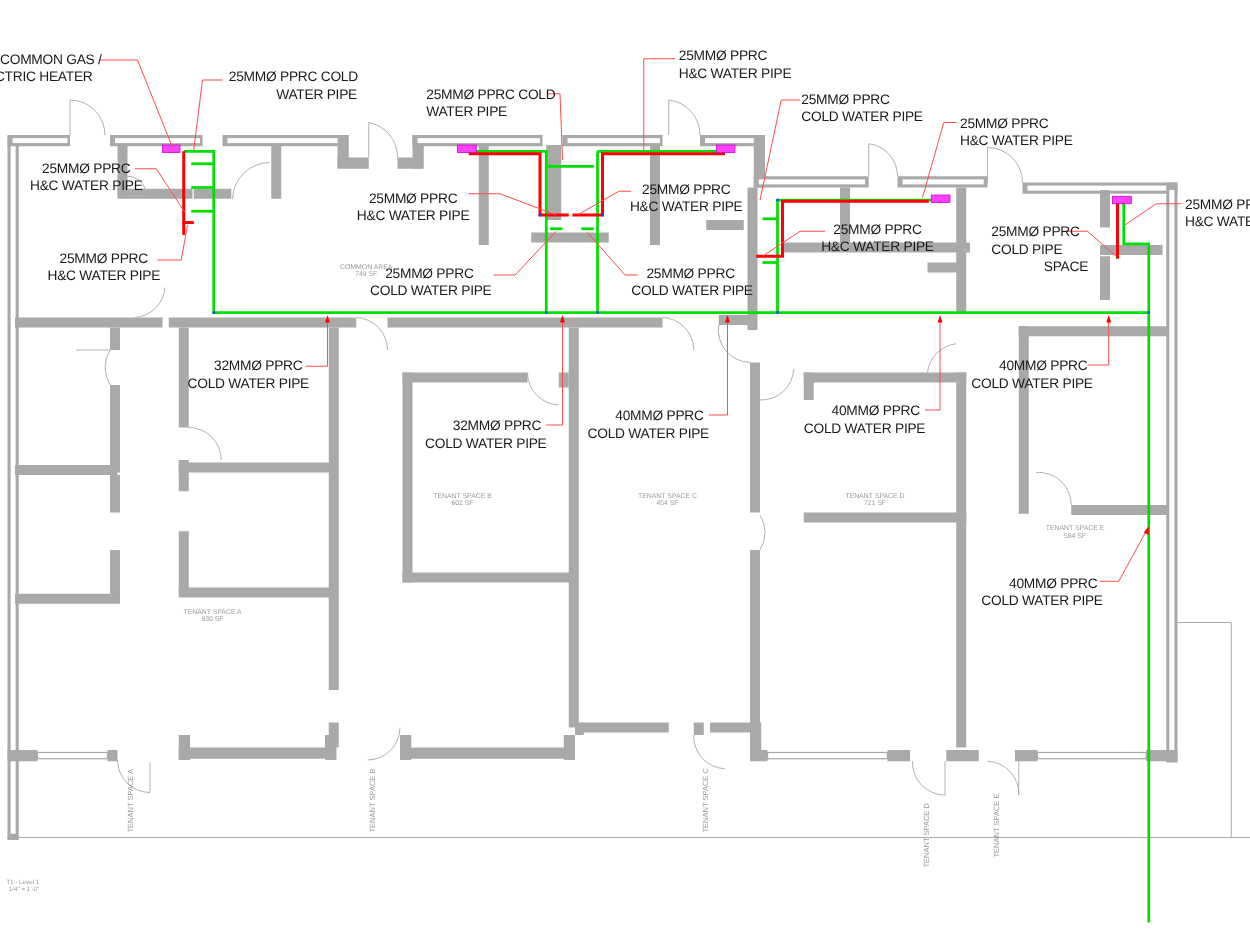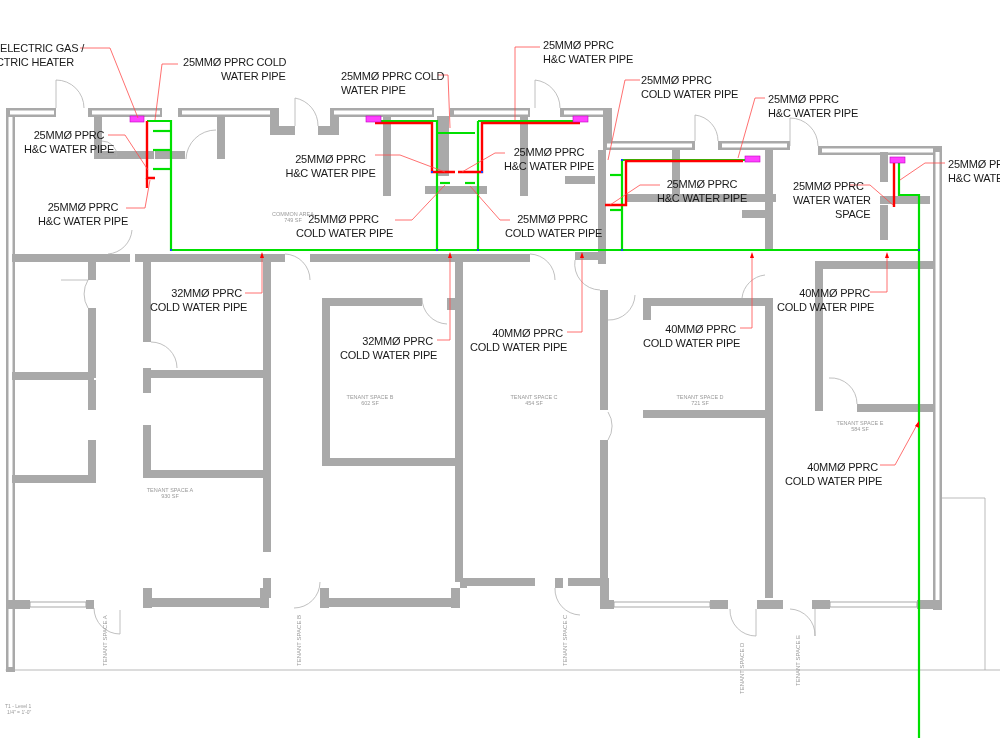--- a/index.html
+++ b/index.html
@@ -244,21 +244,21 @@
     <polygon points="262,252 260,258 264,258" fill="#ff0000"></polygon>
     <polygon points="450,252 448,258 452,258" fill="#ff0000"></polygon>
     <polygon points="582,252 580,258 584,258" fill="#ff0000"></polygon>
     <polygon points="752,252 750,258 754,258" fill="#ff0000"></polygon>
     <polygon points="887,252 885,258 889,258" fill="#ff0000"></polygon>
     <polygon points="919,421 915,426 919,428" fill="#ff0000"></polygon>
   </g>
 </svg>
 
 <div class="label r" style="left:0;top:41px;width:74px;">
-  <div>ELECTRIC GAS /</div>
+  <div>COMMON GAS /</div>
   <div style="margin-left:-30px;">ELECTRIC HEATER</div>
 </div>
 <div class="label" style="left:183px;top:55px;">
   <div>25MMØ PPRC COLD</div>
   <div style="padding-left:38px;">WATER PIPE</div>
 </div>
 <div class="label c" style="left:24px;top:128px;width:90px;">
   <div>25MMØ PPRC</div>
   <div>H&amp;C WATER PIPE</div>
 </div>
@@ -297,21 +297,21 @@
 <div class="label c" style="left:503px;top:145px;width:92px;">
   <div>25MMØ PPRC</div>
   <div>H&amp;C WATER PIPE</div>
 </div>
 <div class="label c" style="left:656px;top:177px;width:92px;">
   <div>25MMØ PPRC</div>
   <div>H&amp;C WATER PIPE</div>
 </div>
 <div class="label" style="left:793px;top:179px;">
   <div>25MMØ PPRC</div>
-  <div>WATER WATER</div>
+  <div>COLD PIPE</div>
   <div style="padding-left:42px;">SPACE</div>
 </div>
 <div class="label" style="left:948px;top:157px;">
   <div>25MMØ PPRC</div>
   <div>H&amp;C WATER PIPE</div>
 </div>
 <div class="label r" style="left:150px;top:286px;width:92px;">
   <div>32MMØ PPRC</div>
   <div>COLD WATER PIPE</div>
 </div>

